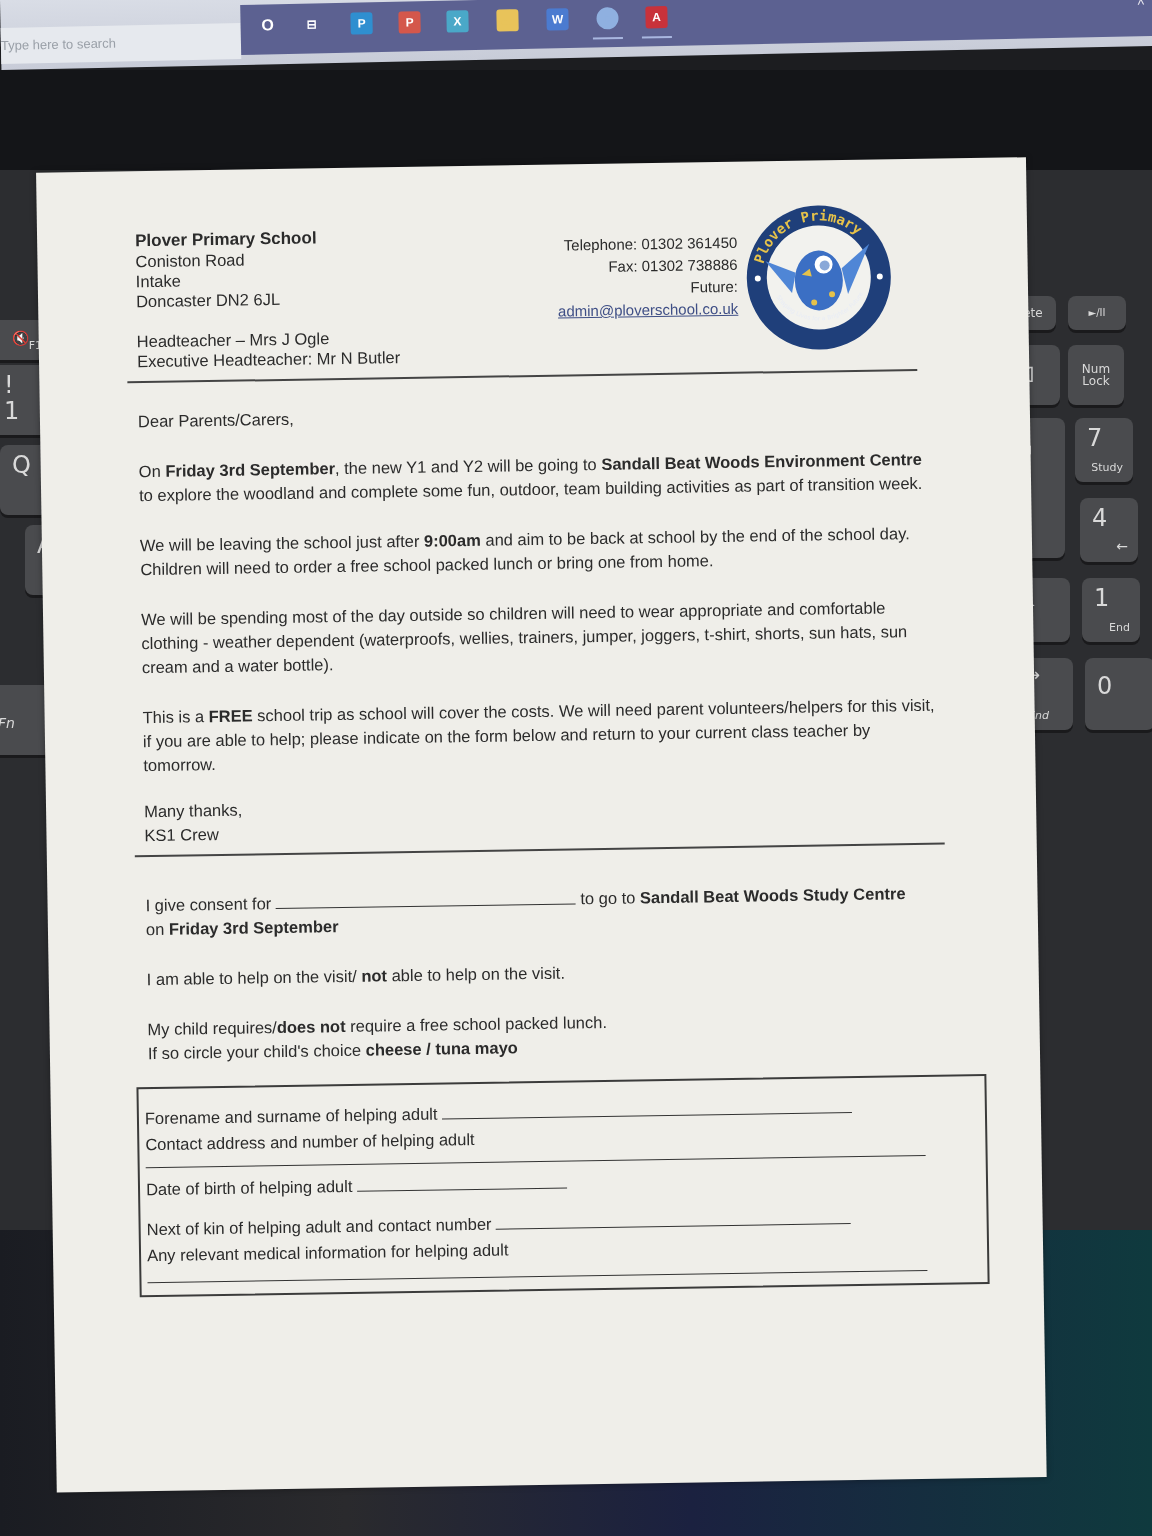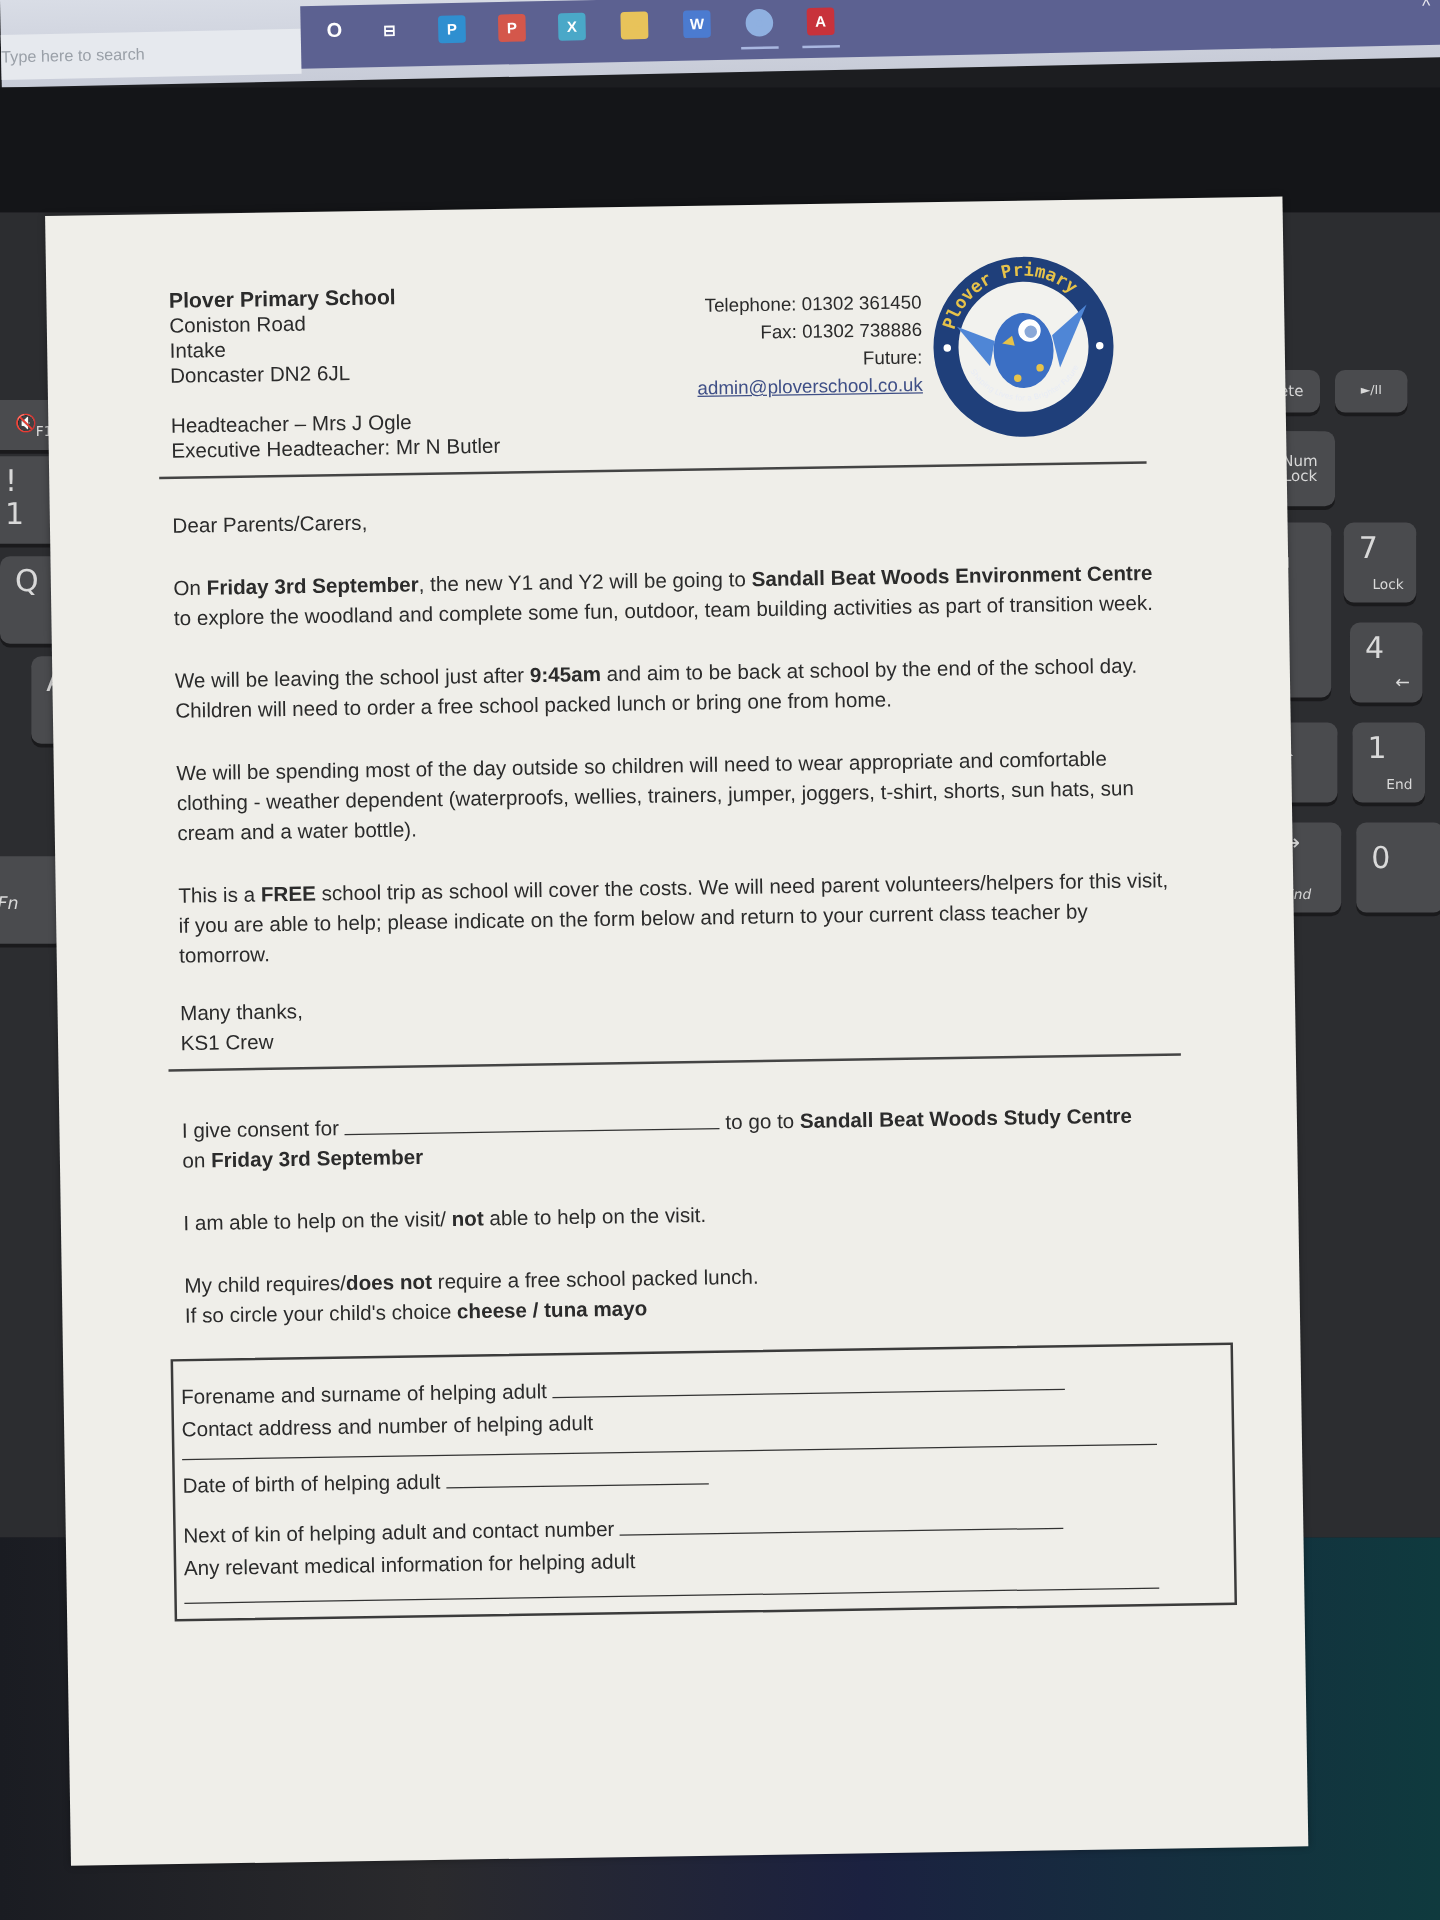--- a/index.html
+++ b/index.html
@@ -129,29 +129,29 @@
 
   <div class="key" style="left:990px;top:126px;width:66px;height:34px;">
     <span class="center">Delete</span>
   </div>
   <div class="key" style="left:1068px;top:126px;width:58px;height:34px;">
     <span class="center" style="font-size:10px;">►/II</span>
   </div>
   <div class="key" style="left:980px;top:175px;width:80px;height:60px;">
     <span class="center" style="font-size:20px;line-height:20px;">⌫</span>
   </div>
-  <div class="key" style="left:1012px;top:175px;width:56px;height:60px;">
+  <div class="key" style="left:1068px;top:175px;width:56px;height:60px;">
     <span class="center" style="padding:0 6px;">Num Lock</span>
   </div>
   <div class="key" style="left:985px;top:248px;width:80px;height:140px;">
     <span class="center" style="font-size:24px;line-height:24px;top:25%;">↵</span>
   </div>
   <div class="key" style="left:1075px;top:248px;width:58px;height:64px;">
     <span class="main">7</span>
-    <span class="sub">Lock</span>
+    <span class="sub">Study</span>
   </div>
   <div class="key" style="left:1080px;top:328px;width:58px;height:64px;">
     <span class="main">4</span>
     <span class="sub" style="font-size:14px;">←</span>
   </div>
   <div class="key" style="left:988px;top:408px;width:82px;height:64px;">
     <span class="center" style="font-size:22px;line-height:22px;">⇧</span>
   </div>
   <div class="key" style="left:1082px;top:408px;width:58px;height:64px;">
     <span class="main">1</span>
@@ -208,21 +208,21 @@
         <circle cx="70" cy="100" r="3" fill="#e6c24a"></circle>
       </svg>
       <div class="rule"></div>
     </div>
 
     <div class="para">Dear Parents/Carers,</div>
     <div class="para">
       <span>On </span><b>Friday 3rd September</b><span>, the new Y1 and Y2 will be going to </span><b>Sandall Beat Woods Environment Centre</b><span> to explore the woodland and complete some fun, outdoor, team building activities as part of transition week.</span>
     </div>
     <div class="para">
-      <span>We will be leaving the school just after </span><b>9:45am</b><span> and aim to be back at school by the end of the school day. Children will need to order a free school packed lunch or bring one from home.</span>
+      <span>We will be leaving the school just after </span><b>9:00am</b><span> and aim to be back at school by the end of the school day. Children will need to order a free school packed lunch or bring one from home.</span>
     </div>
     <div class="para">We will be spending most of the day outside so children will need to wear appropriate and comfortable clothing - weather dependent (waterproofs, wellies, trainers, jumper, joggers, t-shirt, shorts, sun hats, sun cream and a water bottle).</div>
     <div class="para">
       <span>This is a </span><b>FREE</b><span> school trip as school will cover the costs. We will need parent volunteers/helpers for this visit, if you are able to help; please indicate on the form below and return to your current class teacher by tomorrow.</span>
     </div>
     <div class="signoff">
       <div>Many thanks,</div>
       <div>KS1 Crew</div>
     </div>
     <div class="rule" style="margin-top:8px;width:810px;"></div>

